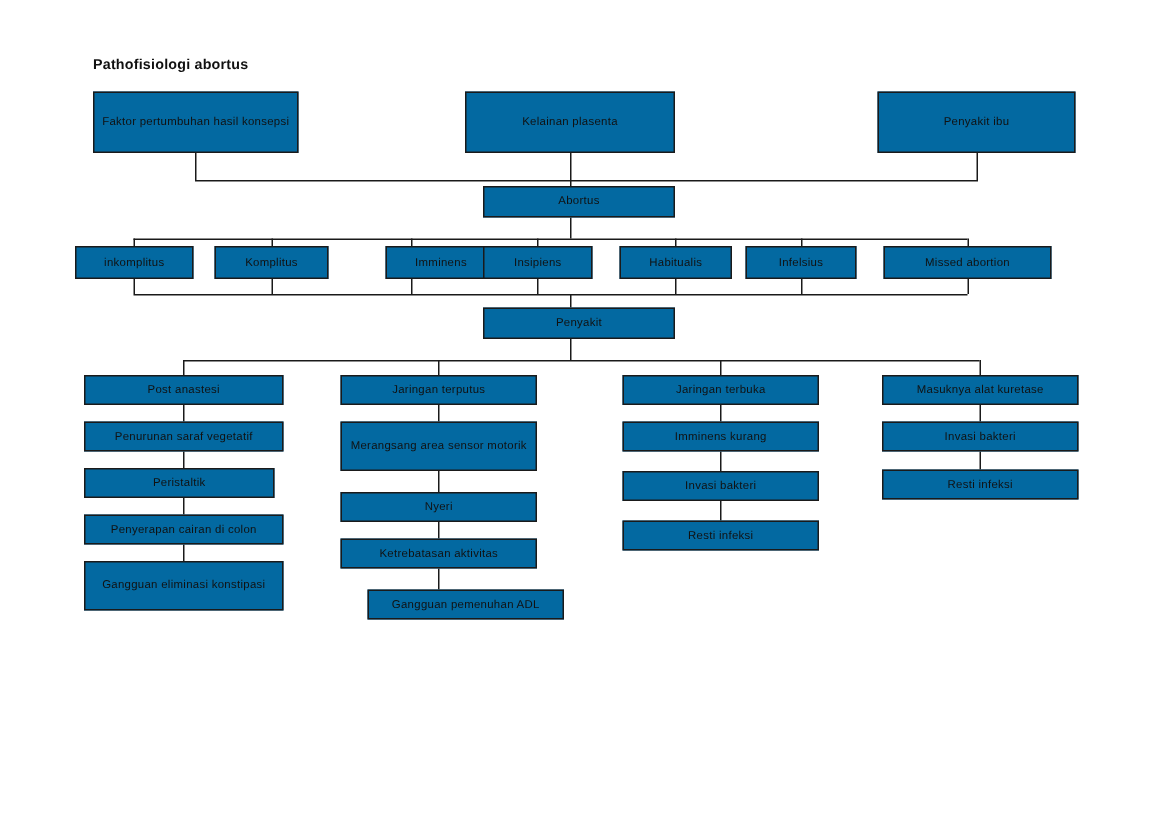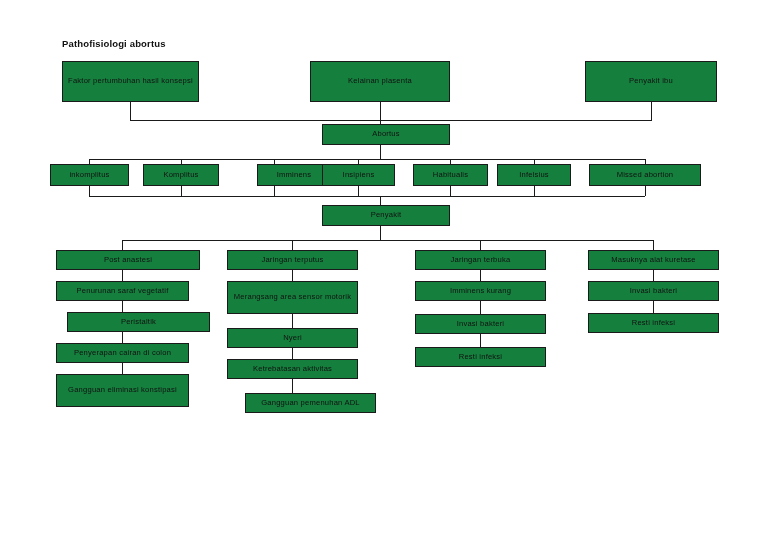--- a/index.html
+++ b/index.html
@@ -27,21 +27,21 @@
     font-size: 9.5px;
     font-weight: bold;
     letter-spacing: 0.15px;
     white-space: nowrap;
     text-align: center;
   }
   .node {
     position: absolute;
     box-sizing: border-box;
     border: 1.3px solid #1a1a1a;
-    background: #15803d;
+    background: #0369a1;
     display: flex;
     align-items: center;
     justify-content: center;
     text-align: center;
     font-size: 7.6px;
     line-height: 1.65;
     letter-spacing: 0.2px;
     padding: 2px 3px;
     z-index: 3;
   }
@@ -131,31 +131,31 @@
     <span>Penyakit</span>
   </div>
 
   <div class="ln vl" style="left:380px; top:226px; height:14px;"></div>
   <div class="ln hl" style="left:122px; top:240px; width:531px;"></div>
   <div class="ln vl" style="left:122px; top:240px; height:10px;"></div>
   <div class="ln vl" style="left:292px; top:240px; height:10px;"></div>
   <div class="ln vl" style="left:480px; top:240px; height:10px;"></div>
   <div class="ln vl" style="left:653px; top:240px; height:10px;"></div>
 
-  <div class="node" style="left:56px; top:250px; width:144px; height:20px;">
+  <div class="node" style="left:56px; top:250px; width:133px; height:20px;">
     <span>Post anastesi</span>
   </div>
   <div class="ln vl" style="left:122px; top:270px; height:11px;"></div>
 
   <div class="node" style="left:56px; top:281px; width:133px; height:20px;">
     <span>Penurunan saraf vegetatif</span>
   </div>
   <div class="ln vl" style="left:122px; top:301px; height:11px;"></div>
 
-  <div class="node" style="left:67px; top:312px; width:143px; height:20px;">
+  <div class="node" style="left:56px; top:312px; width:127px; height:20px;">
     <span>Peristaltik</span>
   </div>
   <div class="ln vl" style="left:122px; top:332px; height:11px;"></div>
 
   <div class="node" style="left:56px; top:343px; width:133px; height:20px;">
     <span>Penyerapan cairan di colon</span>
   </div>
   <div class="ln vl" style="left:122px; top:363px; height:11px;"></div>
 
   <div class="node" style="left:56px; top:374px; width:133px; height:33px;">

